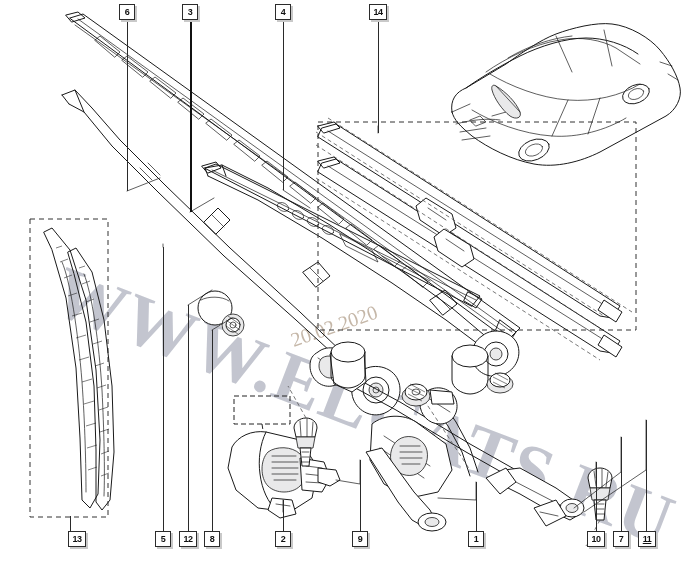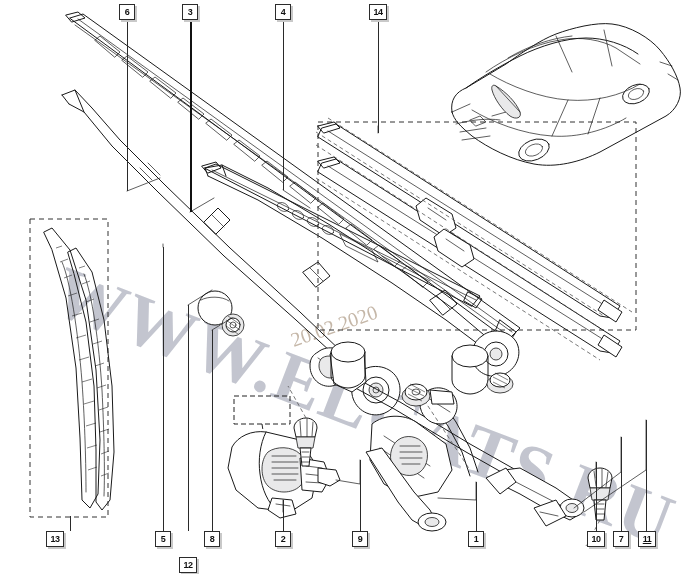--- a/index.html
+++ b/index.html
@@ -348,23 +348,23 @@
   <div class="leader v" style="left:476px;top:482px;height:49px;"></div>
   <div class="leader v" style="left:596px;top:462px;height:69px;"></div>
   <div class="leader v" style="left:621px;top:437px;height:94px;"></div>
   <div class="leader v" style="left:646px;top:420px;height:111px;"></div>
 
   <div class="callout" style="left:119px;top:4px;">6</div>
   <div class="callout" style="left:182px;top:4px;">3</div>
   <div class="callout" style="left:275px;top:4px;">4</div>
   <div class="callout wide" style="left:369px;top:4px;">14</div>
 
-  <div class="callout wide" style="left:46px;top:531px;">13</div>
+  <div class="callout wide" style="left:68px;top:531px;">13</div>
   <div class="callout" style="left:155px;top:531px;">5</div>
-  <div class="callout wide" style="left:179px;top:531px;margin-top:26px;">12</div>
+  <div class="callout wide" style="left:179px;top:531px;">12</div>
   <div class="callout" style="left:204px;top:531px;">8</div>
   <div class="callout" style="left:275px;top:531px;">2</div>
   <div class="callout" style="left:352px;top:531px;">9</div>
   <div class="callout" style="left:468px;top:531px;">1</div>
   <div class="callout wide" style="left:587px;top:531px;">10</div>
   <div class="callout" style="left:613px;top:531px;">7</div>
   <div class="callout wide" style="left:638px;top:531px;text-decoration:underline;">11</div>
 
 </div>
 

